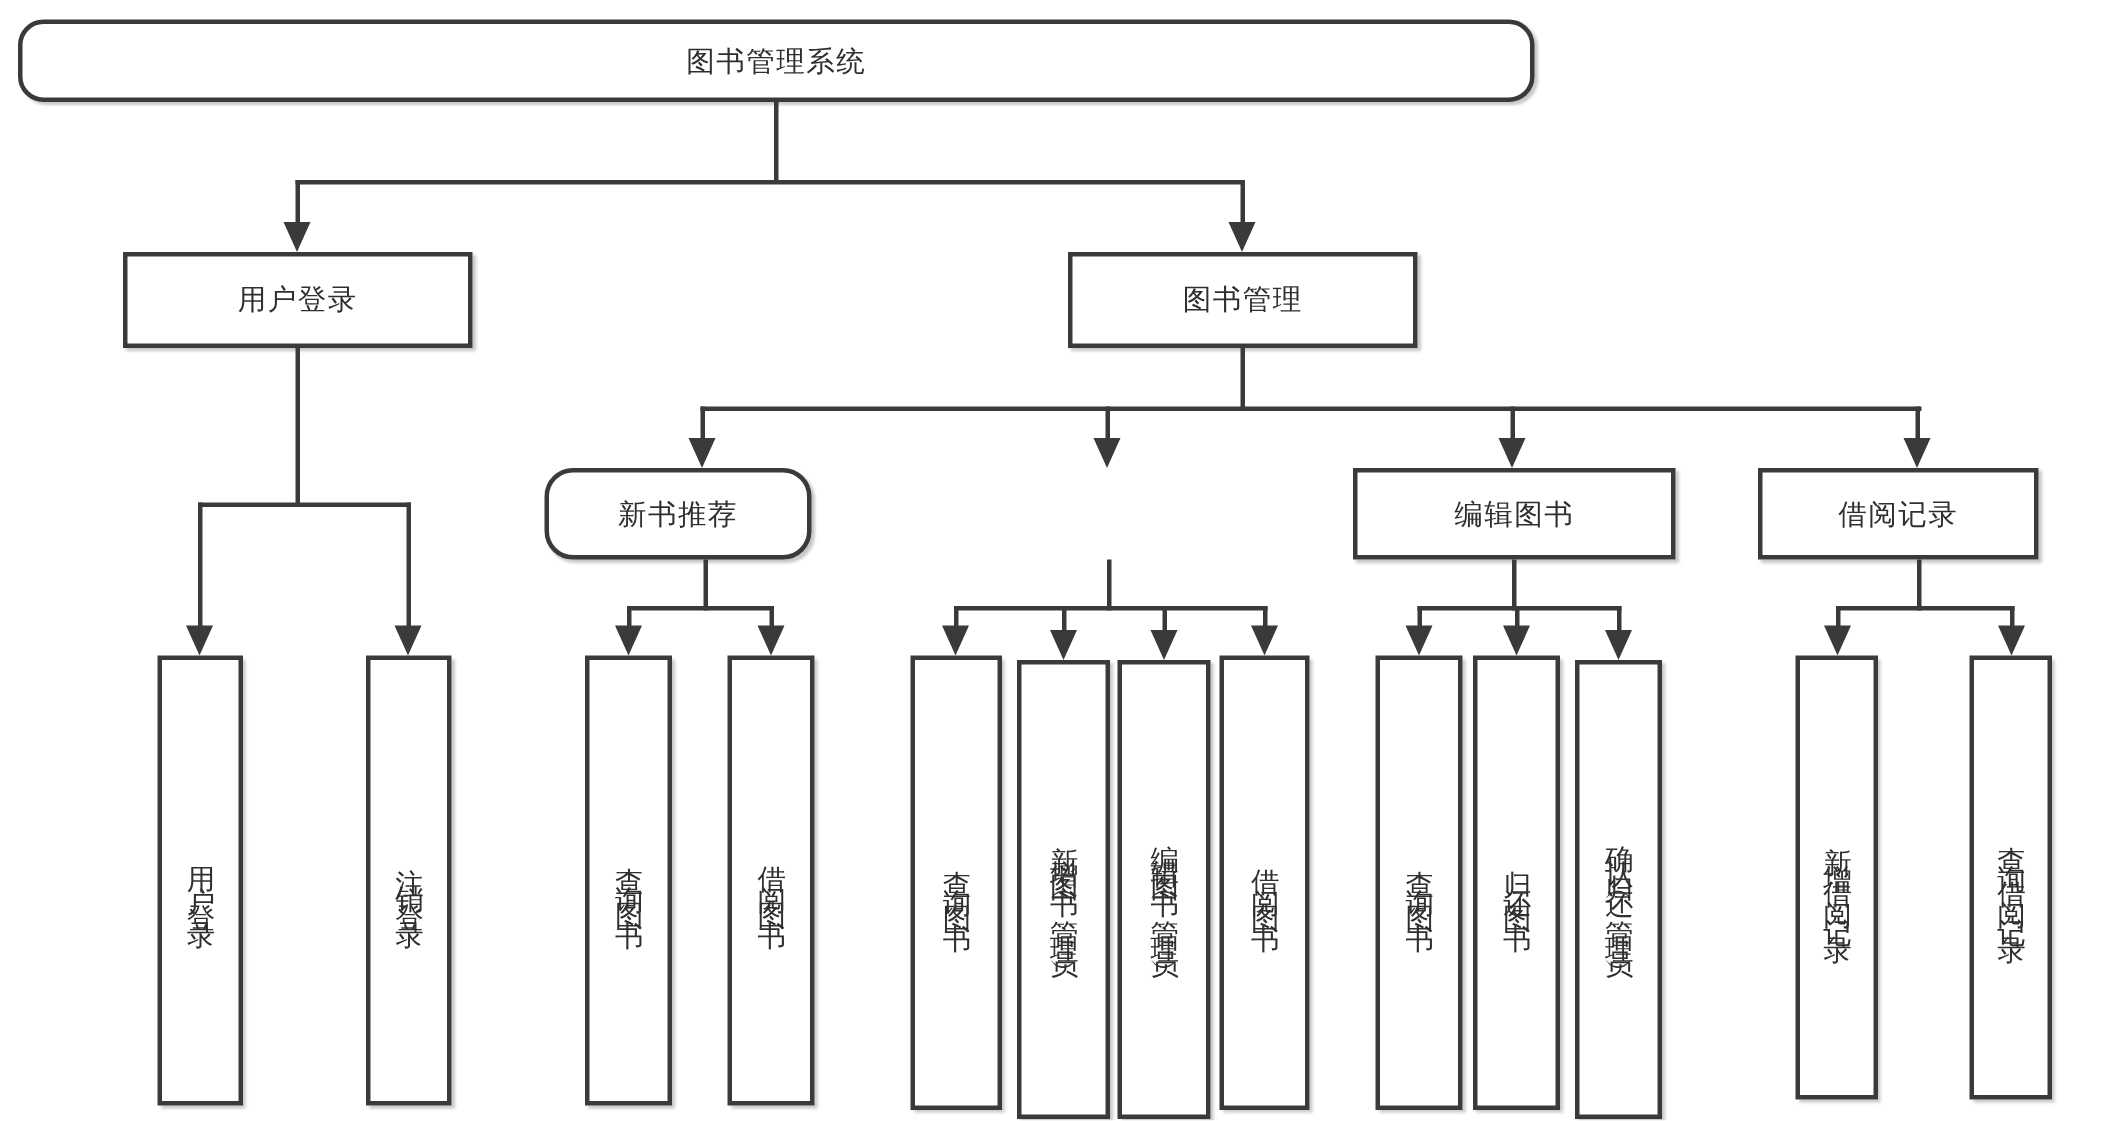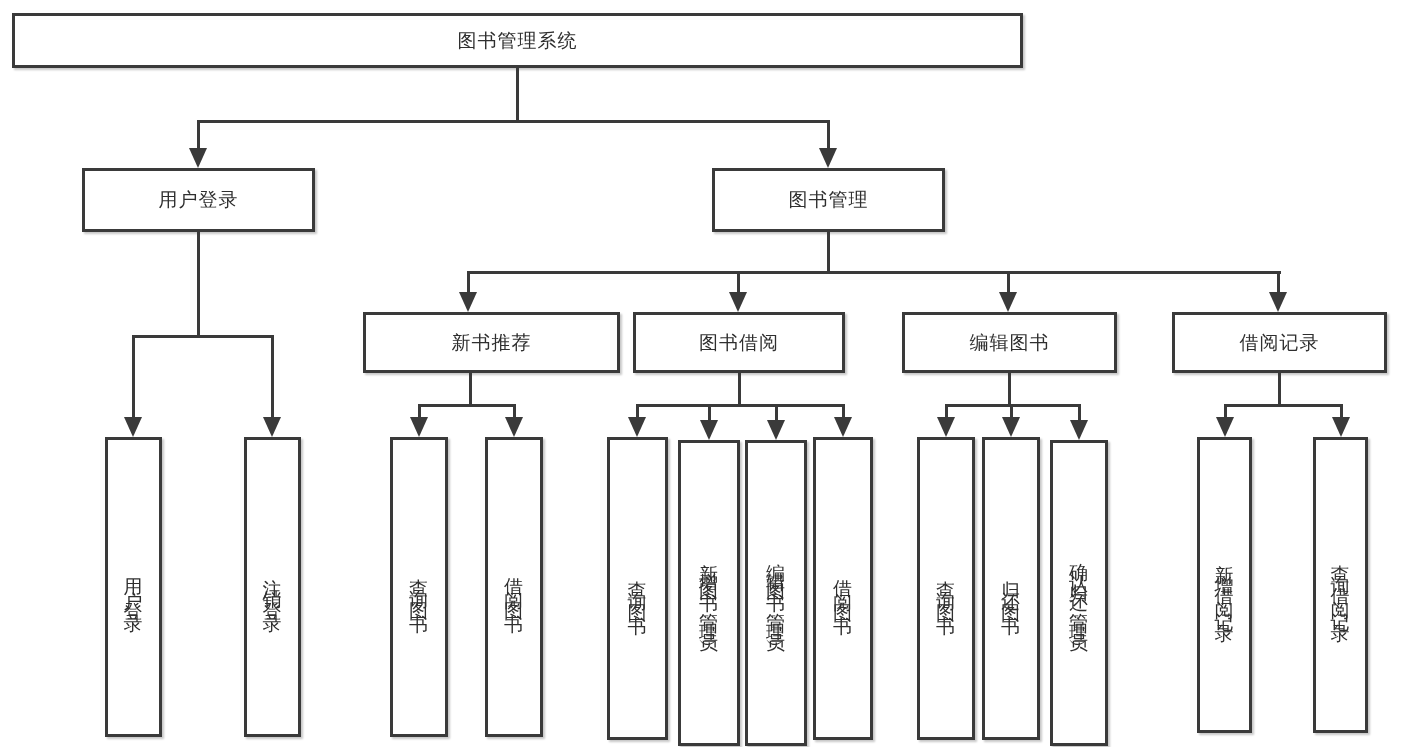--- a/index.html
+++ b/index.html
@@ -29,21 +29,21 @@
     position:absolute;left:1183px;top:715px;width:215px;
     font-size:20px;letter-spacing:0.5px;color:rgba(199,124,124,0.88);
     white-space:nowrap;z-index:5;
   }
 </style>
 </head>
 <body>
 
 <div class="stage">
 
-  <div class="box" style="left:12px;top:13px;width:1011px;height:55px;">
+  <div class="box" style="left:12px;top:13px;width:1011px;height:55px;border-radius:17px;">
     <span>图书管理系统</span>
   </div>
 
   <div class="vline" style="left:515.5px;top:68px;height:54px;"></div>
   <div class="hline" style="left:196.5px;top:120px;width:633px;"></div>
   <div class="vline" style="left:196.5px;top:120px;height:30px;"></div>
   <div class="arrow" style="left:189px;top:148px;"></div>
   <div class="vline" style="left:826.5px;top:120px;height:30px;"></div>
   <div class="arrow" style="left:819px;top:148px;"></div>
 
@@ -65,30 +65,27 @@
   <div class="hline" style="left:466.5px;top:271px;width:814px;"></div>
   <div class="vline" style="left:466.5px;top:271px;height:22px;"></div>
   <div class="arrow" style="left:459px;top:292px;"></div>
   <div class="vline" style="left:736.5px;top:271px;height:22px;"></div>
   <div class="arrow" style="left:729px;top:292px;"></div>
   <div class="vline" style="left:1006.5px;top:271px;height:22px;"></div>
   <div class="arrow" style="left:999px;top:292px;"></div>
   <div class="vline" style="left:1276.5px;top:271px;height:22px;"></div>
   <div class="arrow" style="left:1269px;top:292px;"></div>
 
-  <div class="box" style="left:363px;top:312px;width:257px;height:61px;">
+  <div class="box" style="left:363px;top:312px;width:178px;height:61px;border-radius:19px;">
     <span>新书推荐</span>
-  </div>
-  <div class="box" style="left:633px;top:312px;width:212px;height:61px;">
-    <span>图书借阅</span>
   </div>
   <div class="box" style="left:902px;top:312px;width:215px;height:61px;">
     <span>编辑图书</span>
   </div>
-  <div class="box" style="left:1172px;top:312px;width:215px;height:61px;text-align:center;">
+  <div class="box" style="left:1172px;top:312px;width:187px;height:61px;text-align:center;">
     <span>借阅记录</span>
   </div>
 
   <div class="vline" style="left:468.5px;top:373px;height:34px;"></div>
   <div class="hline" style="left:417.5px;top:404px;width:98px;"></div>
   <div class="vline" style="left:417.5px;top:404px;height:14px;"></div>
   <div class="arrow" style="left:410px;top:417px;"></div>
   <div class="vline" style="left:512.5px;top:404px;height:14px;"></div>
   <div class="arrow" style="left:505px;top:417px;"></div>
 

